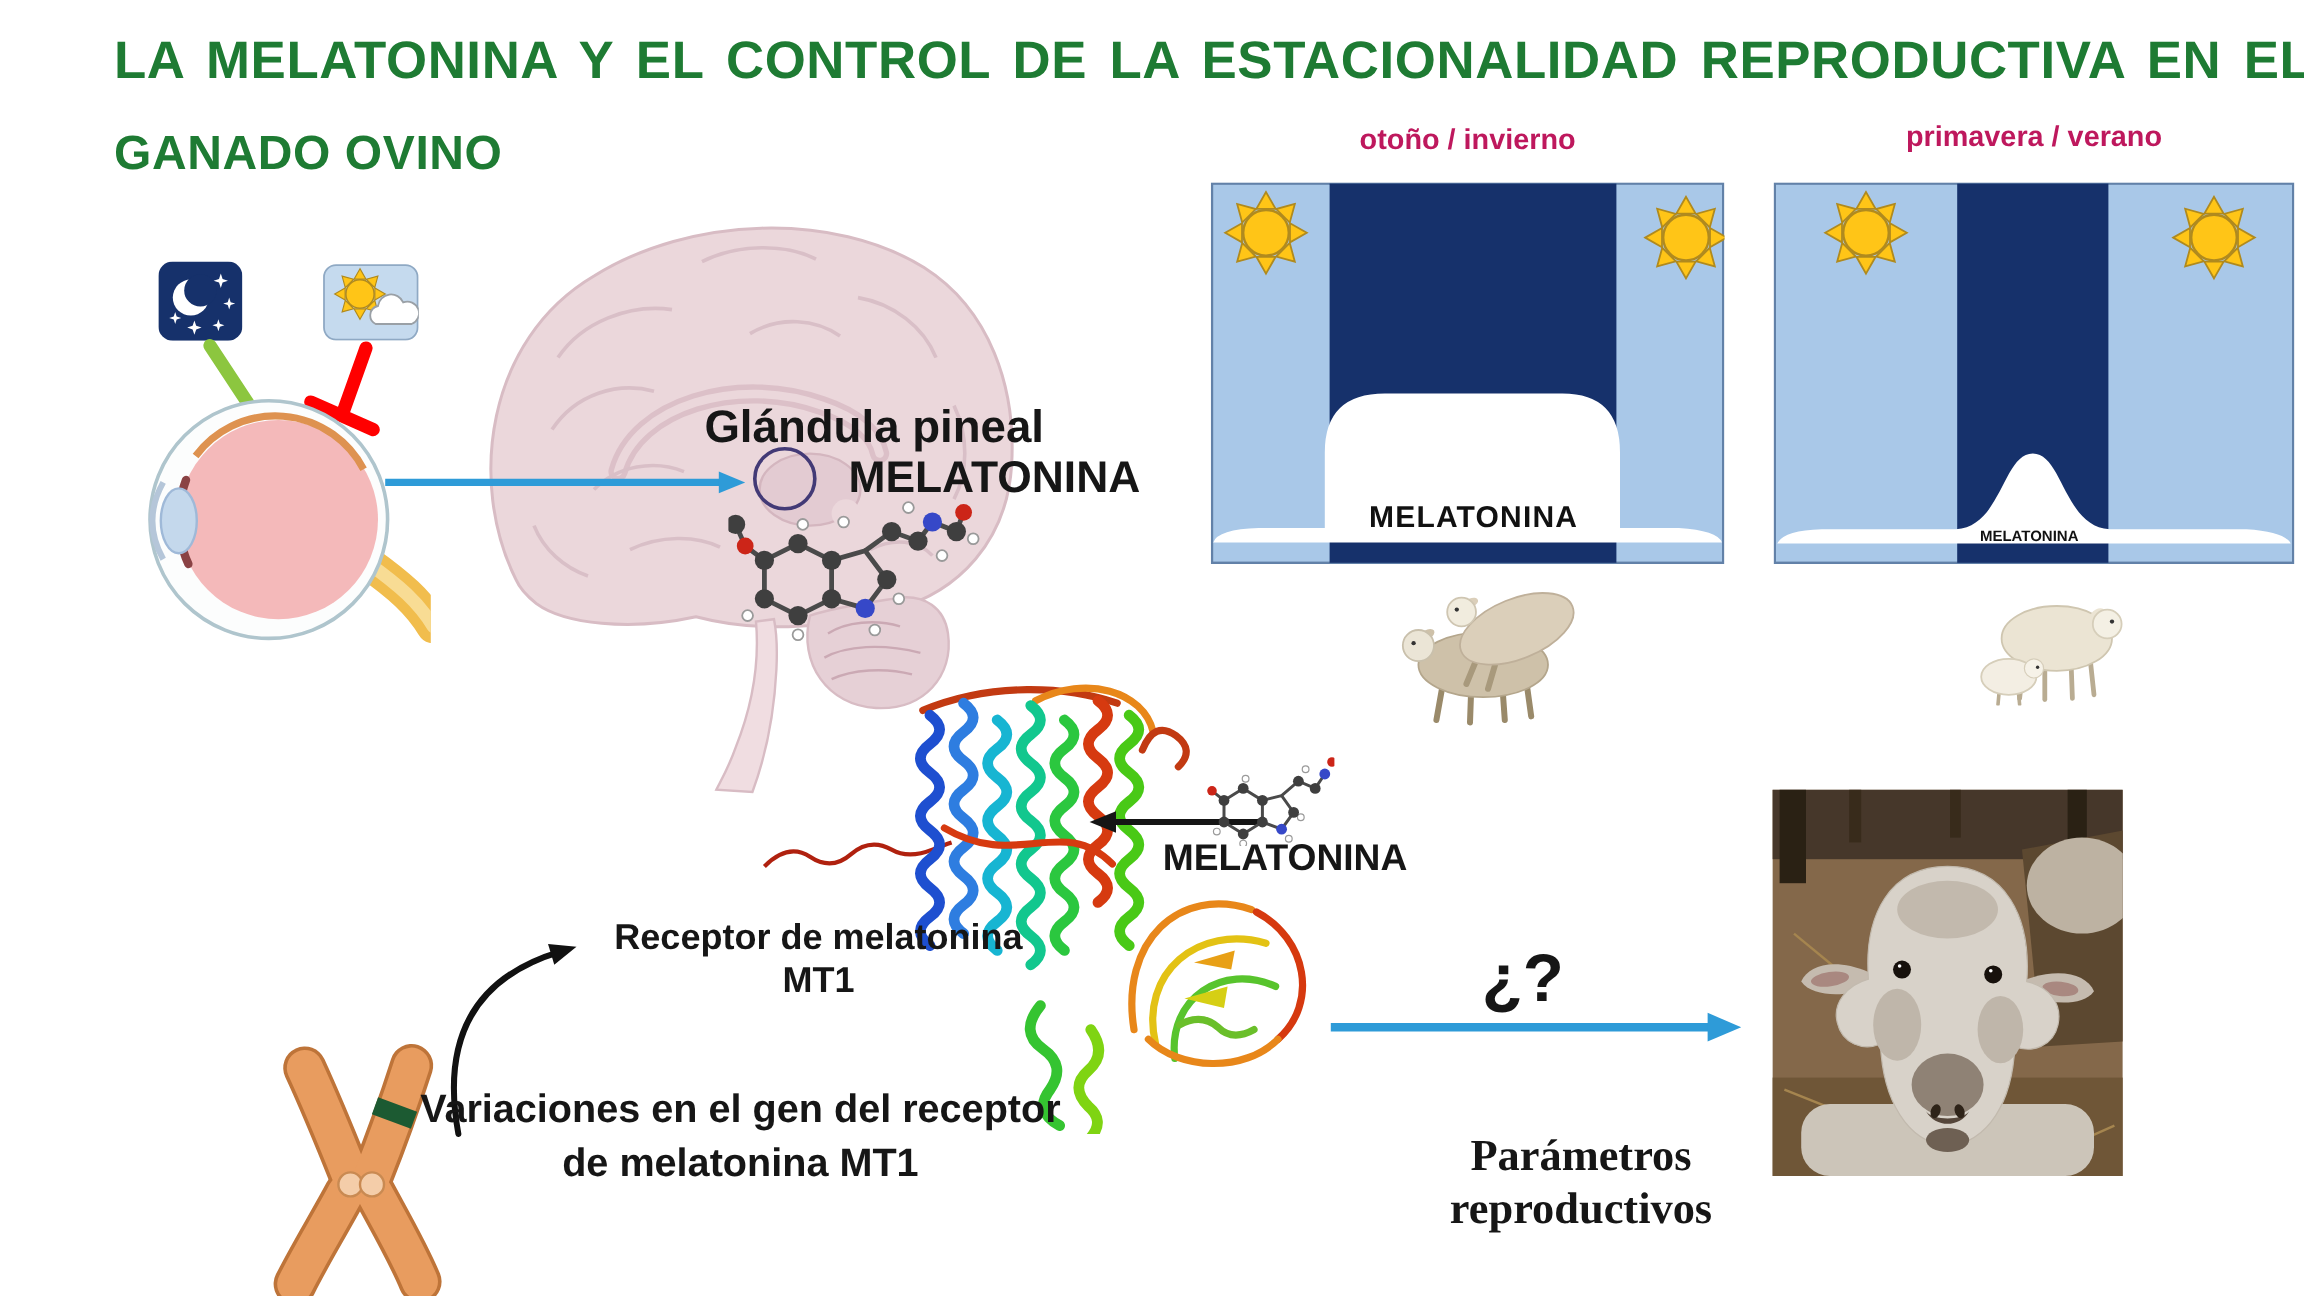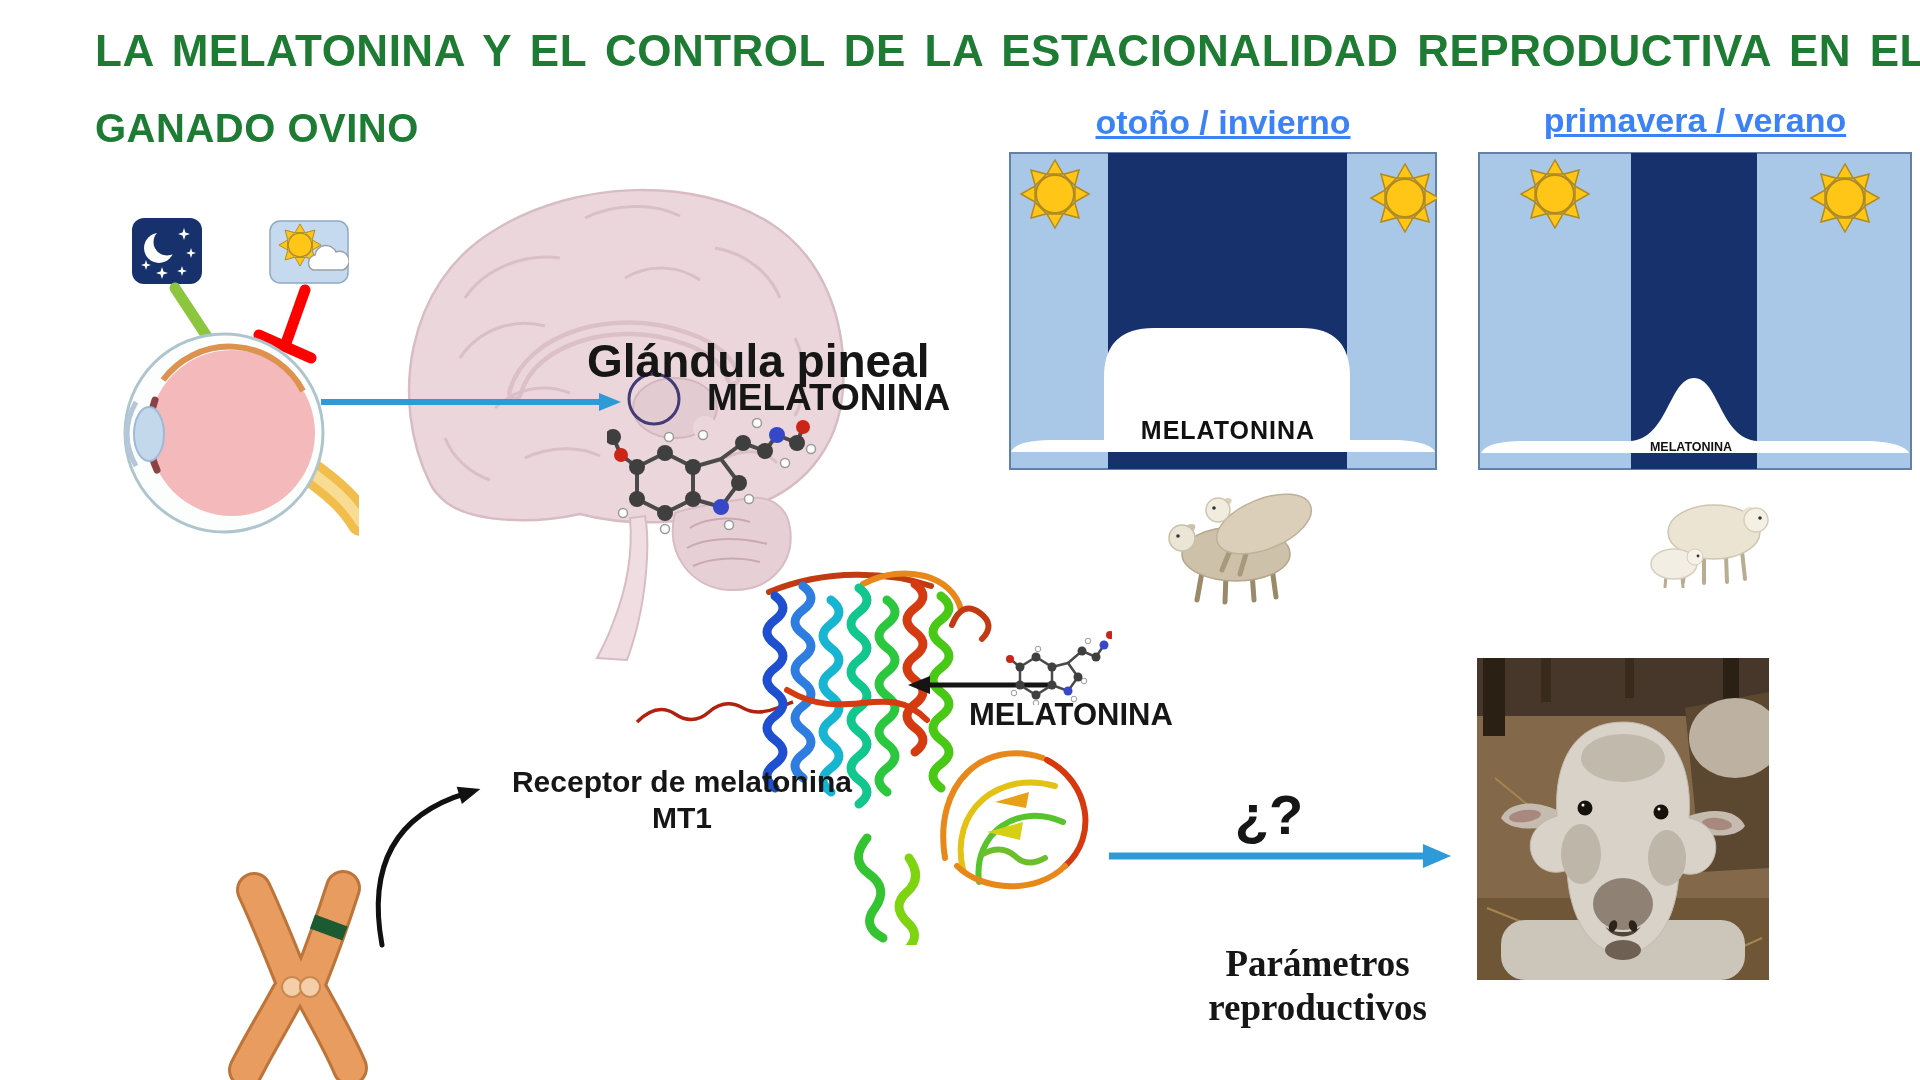--- a/index.html
+++ b/index.html
@@ -18,21 +18,21 @@
   .c-day{fill:var(--panel-day-blue);}
   .c-sun{fill:var(--sun-yellow);stroke:#B08A1E;stroke-width:2;}
   .c-sunray{fill:var(--sun-yellow);stroke:#B08A1E;stroke-width:1.5;}
   .s-blue{stroke:var(--arrow-blue);fill:none;}
   .f-blue{fill:var(--arrow-blue);}
   .s-green{stroke:var(--arrow-green);fill:none;}
   .f-green{fill:var(--arrow-green);}
   .s-red{stroke:var(--inhibit-red);fill:none;}
   .chrom-o{stroke:#BE7439;stroke-width:36;stroke-linecap:round;fill:none;}
   .chrom-i{stroke:var(--chromosome-orange);stroke-width:30;stroke-linecap:round;fill:none;}
-  .panel-title{position:absolute;font-weight:bold;color:#3b82f6;text-align:center;font-size:34px;text-decoration:underline;}
+  .panel-title{position:absolute;font-weight:bold;color:#be185d;text-align:center;font-size:24px;}
   .svgtext{font-family:"Liberation Sans","DejaVu Sans",sans-serif;font-weight:bold;fill:#111;}
 </style>
 </head>
 <body>
 
 <div id="canvas">
 
   <svg width="0" height="0" class="abs" aria-hidden="true">
     <defs>
       <g id="sun-glyph">
@@ -124,21 +124,21 @@
 
   <svg class="abs" style="left:268px;top:386px" width="320" height="32" viewBox="0 0 320 32">
     <line x1="6" y1="16" x2="288" y2="16" class="s-blue" stroke-width="6"></line>
     <polygon points="306,16 284,7 284,25" class="f-blue"></polygon>
   </svg>
 
   <svg class="abs" style="left:578px;top:370px" width="60" height="60" viewBox="0 0 60 60">
     <circle cx="29" cy="29" r="25" stroke="#433A76" stroke-width="3" fill="none"></circle>
   </svg>
 
-  <div class="lbl" style="left:540px;top:334px;font-size:46px;">Glándula pineal</div>
+  <div class="lbl" style="left:540px;top:334px;font-size:38px;">Glándula pineal</div>
   <div class="lbl" style="left:660px;top:376px;font-size:37px;">MELATONINA</div>
 
   <svg class="abs" style="left:560px;top:415px" width="210" height="140" viewBox="0 0 210 140">
     <g stroke="#4A4A4A" stroke-width="4" fill="none">
       <path d="M30,52 L58,38 L86,52 L86,84 L58,98 L30,84 Z"></path>
       <path d="M86,52 L114,44 L132,68 L114,92 L86,84"></path>
       <path d="M30,52 L14,40 L6,22"></path>
       <path d="M114,44 L136,28 L158,36 L170,20 L190,28 L196,12"></path>
     </g>
     <g fill="#ffffff" stroke="#9A9A9A" stroke-width="1.5">
@@ -326,20 +326,24 @@
       <path d="M82,122 C70,92 56,58 44,32"></path>
       <path d="M100,122 C112,92 124,58 133,30"></path>
       <path d="M78,136 C64,162 48,188 36,212"></path>
       <path d="M102,136 C116,162 130,186 140,210"></path>
     </g>
     <line x1="102.5" y1="63.5" x2="135" y2="75.5" stroke="var(--gene-band-green)" stroke-width="15"></line>
     <circle cx="82" cy="129" r="10" fill="#F4CDA9" stroke="#C98A52" stroke-width="2"></circle>
     <circle cx="100" cy="129" r="10" fill="#F4CDA9" stroke="#C98A52" stroke-width="2"></circle>
   </svg>
 
+  <div class="lbl center" style="left:280px;top:902px;width:580px;font-size:33px;line-height:1.35;">
+    <div>Variaciones en el gen del receptor</div>
+    <div>de melatonina MT1</div>
+  </div>
 
   <div class="lbl center" style="left:1162px;top:781px;width:120px;font-size:56px;">¿?</div>
 
   <svg class="abs" style="left:1058px;top:838px" width="352" height="36" viewBox="0 0 352 36">
     <line x1="4" y1="18" x2="320" y2="18" class="s-blue" stroke-width="7"></line>
     <polygon points="346,18 318,6 318,30" class="f-blue"></polygon>
   </svg>
 
   <div class="lbl center" style="left:1118px;top:942px;width:305px;font-size:37px;line-height:1.2;font-family:Liberation Serif, serif;">
     <div>Parámetros</div>

